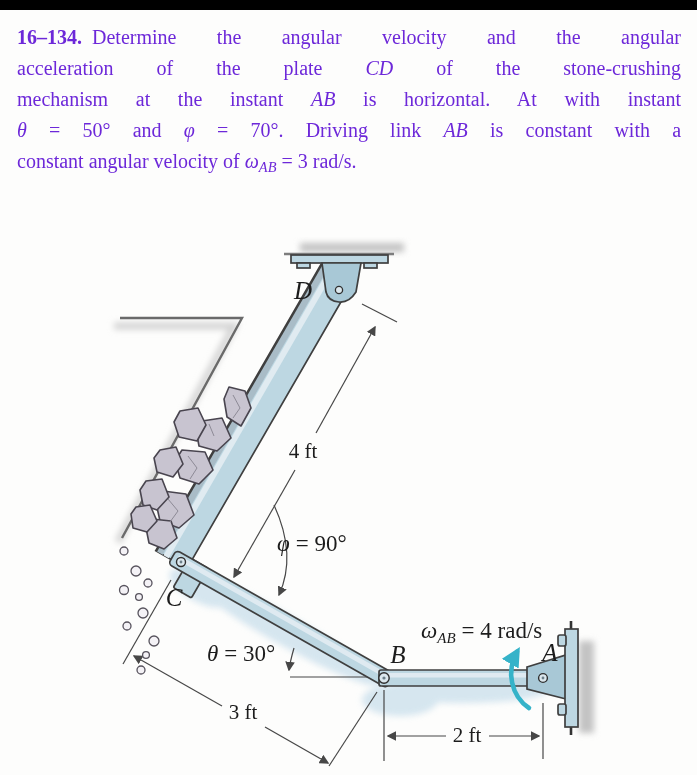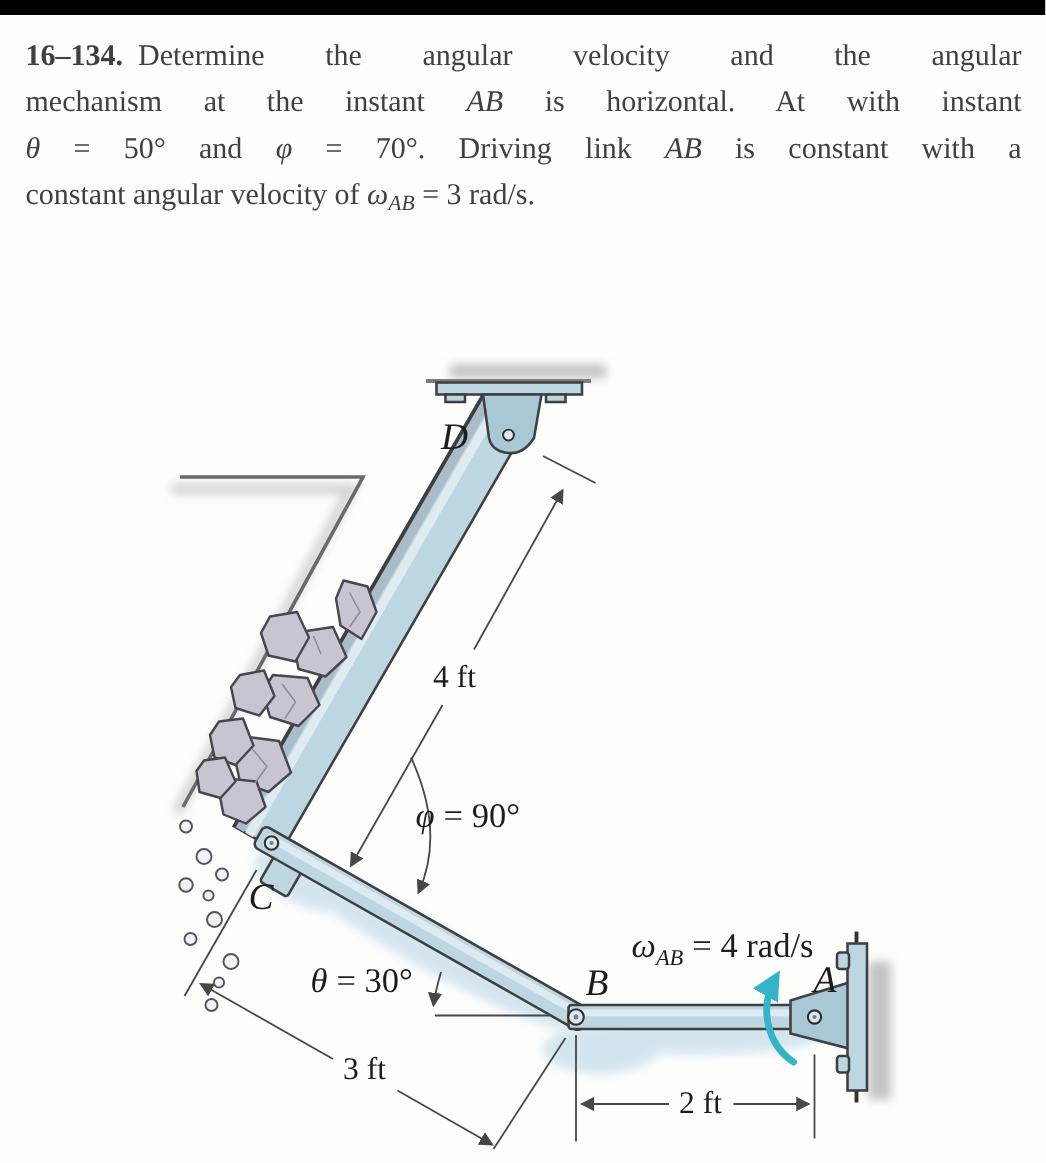--- a/index.html
+++ b/index.html
@@ -4,21 +4,21 @@
 <style>
   html,body{margin:0;padding:0;}
   body{
     width:697px;height:775px;position:relative;overflow:hidden;
     background:#fdfdfc;
     font-family:"Liberation Serif","DejaVu Serif",serif;
   }
   .top-bar{position:absolute;left:0;top:0;width:697px;height:10px;background:#000;}
   .problem{
     position:absolute;left:17px;top:22px;width:664px;
-    font-size:20px;line-height:31px;color:#404040;
+    font-size:20px;line-height:31px;color:#6d28d9;
   }
   .jline{text-align:justify;text-align-last:justify;}
   .jline.last{text-align-last:left;}
   .b{font-weight:bold;padding-right:10px;}
   .i{font-style:italic;}
   .sub{font-style:italic;font-size:0.72em;vertical-align:-0.28em;}
   .diagram{position:absolute;left:0;top:0;}
   svg text{fill:#1c1c1c;}
   .lbl{font-size:25px;font-style:italic;font-family:"Liberation Serif",serif;}
   .dim-t{font-size:21px;font-family:"Liberation Serif",serif;}
@@ -155,16 +155,17 @@
     <circle cx="143" cy="613" r="5"></circle>
     <circle cx="127" cy="626" r="4"></circle>
     <circle cx="154" cy="641" r="5"></circle>
     <circle cx="146" cy="655" r="3.4"></circle>
     <circle cx="141" cy="670" r="4"></circle>
   </g>
 </svg>
 
 <div class="problem">
   <div class="jline"><span class="b">16–134.</span><span>Determine the angular velocity and the angular</span></div>
+  <div class="jline"><span>acceleration of the plate </span><span class="i">CD</span><span> of the stone-crushing</span></div>
   <div class="jline"><span>mechanism at the instant </span><span class="i">AB</span><span> is horizontal. At with instant</span></div>
   <div class="jline"><span class="i">θ</span><span> = 50° and </span><span class="i">φ</span><span> = 70°. Driving link </span><span class="i">AB</span><span> is constant with a</span></div>
   <div class="jline last"><span>constant angular velocity of </span><span class="i">ω</span><span class="sub">AB</span><span> = 3 rad/s.</span></div>
 </div>
 
 </body></html>

